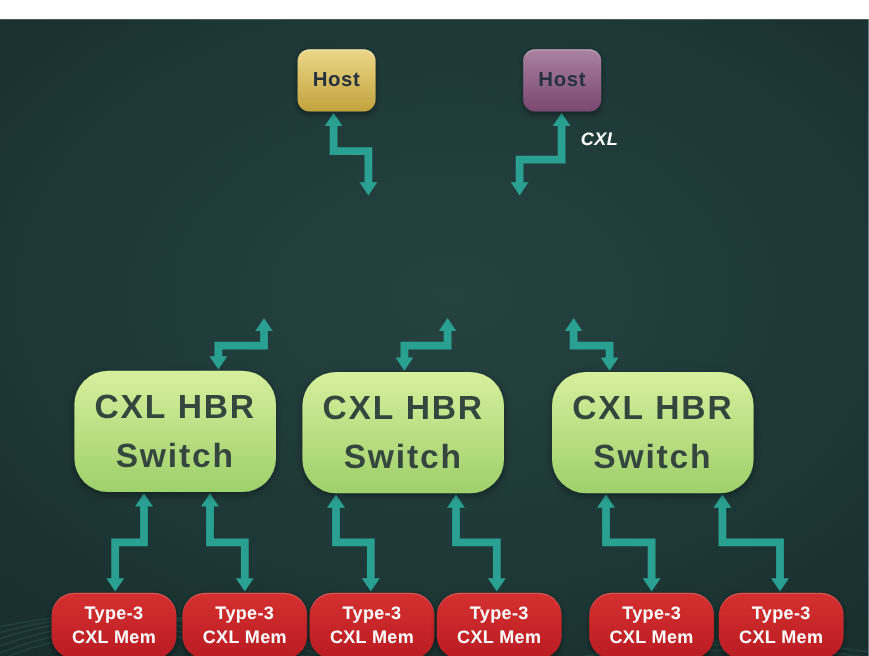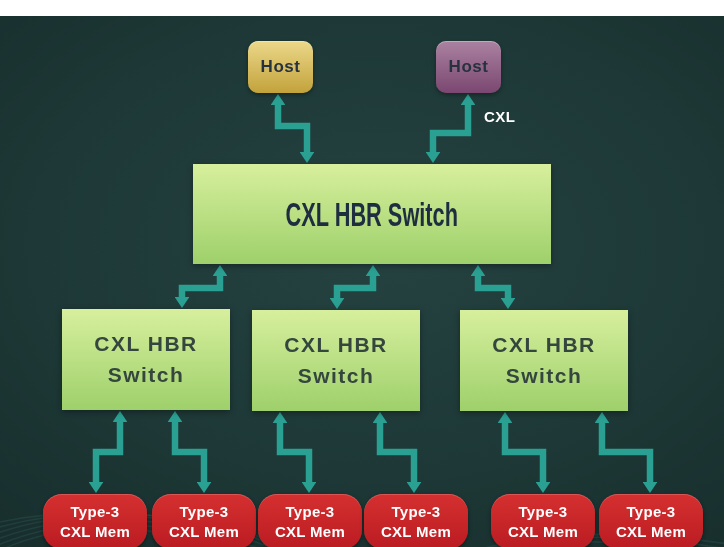--- a/index.html
+++ b/index.html
@@ -60,25 +60,26 @@
     font-weight: 600;
     color: #1e2d3f;
     transform: scaleX(0.64);
     transform-origin: center;
     white-space: nowrap;
     letter-spacing: 0px;
   }
 
   .mid-switch {
     width: 168px; height: 101px;
-    font-size: 21px;
+    font-size: 28px;
     font-weight: 600;
     letter-spacing: 1.5px;
     line-height: 1.45;
     color: #34463d;
+    border-radius: 28px;
   }
   .mid-switch-1 { left: 62px;  top: 293px; }
   .mid-switch-2 { left: 252px; top: 294px; }
   .mid-switch-3 { left: 460px; top: 294px; }
 
   .mem {
     width: 104px; height: 55px;
     border-radius: 19px;
     background: linear-gradient(#d53030, #ba1c22);
     color: #ffffff;
@@ -96,20 +97,21 @@
   .mem-6 { left: 599px; top: 478px; }
 
   .cxl-label {
     position: absolute;
     left: 484px; top: 92px;
     z-index: 2;
     color: #ffffff;
     font-size: 15px;
     font-weight: 700;
     letter-spacing: 0.4px;
+    font-style: italic;
   }
 
   .connector {
     fill: none;
     stroke: #2aa093;
     stroke-width: 6.5;
     stroke-linejoin: miter;
   }
   .wave {
     fill: none;
@@ -161,23 +163,20 @@
 
   <div class="node host host-gold">
     <span>Host</span>
   </div>
   <div class="node host host-purple">
     <span>Host</span>
   </div>
 
   <div class="cxl-label">CXL</div>
 
-  <div class="node switch root-switch">
-    <span class="compressed">CXL HBR Switch</span>
-  </div>
 
   <div class="node switch mid-switch mid-switch-1">
     <span>CXL HBR</span>
     <span>Switch</span>
   </div>
   <div class="node switch mid-switch mid-switch-2">
     <span>CXL HBR</span>
     <span>Switch</span>
   </div>
   <div class="node switch mid-switch mid-switch-3">

